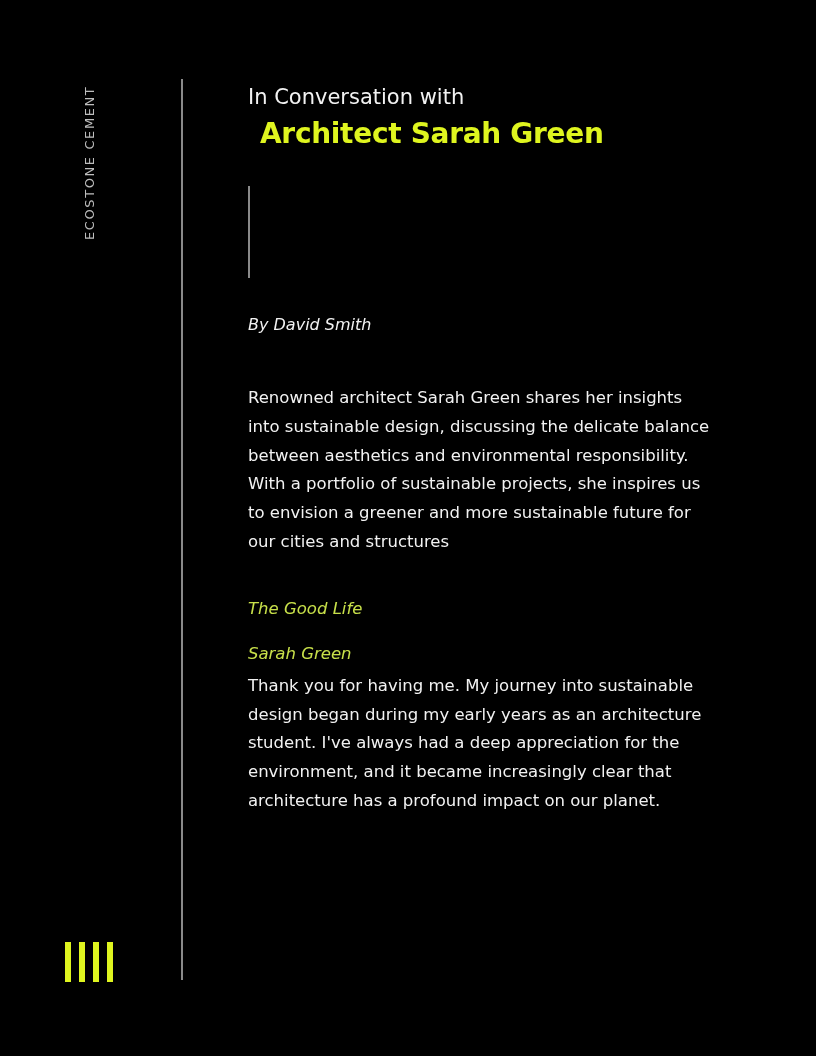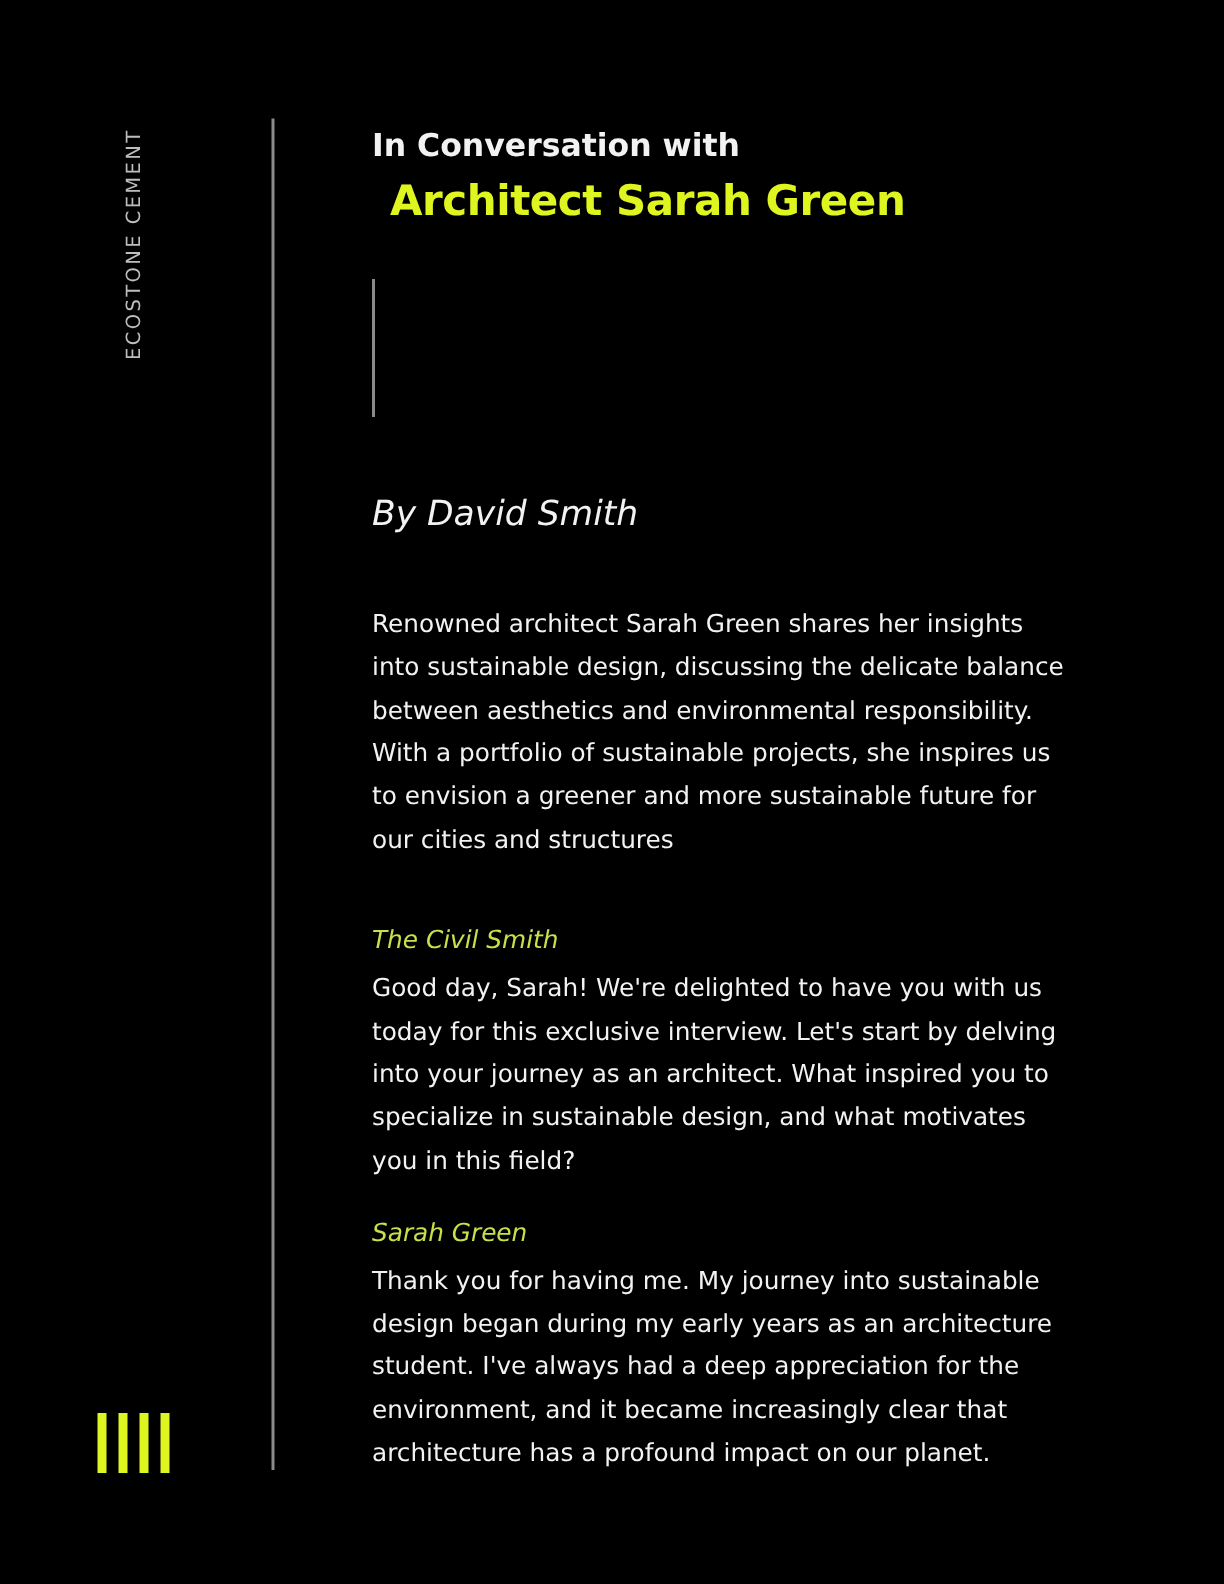--- a/index.html
+++ b/index.html
@@ -7,24 +7,24 @@
     .brand-vert {
       position: absolute; left: 82px; top: 240px;
       transform: rotate(-90deg); transform-origin: left top;
       font-size: 13px; letter-spacing: 1.6px; color: #bdbdbd; white-space: nowrap;
       font-family: "DejaVu Sans", sans-serif;
     }
     .rule-vert { position: absolute; left: 181px; top: 79px; width: 2px; height: 901px; background: #8a8a8a; }
     .bars { position: absolute; left: 65px; top: 942px; display: flex; gap: 8px; }
     .bars span { display: block; width: 6px; height: 40px; background: #dff51f; }
     .content { position: absolute; left: 248px; top: 82px; width: 470px; }
-    .kicker { font-size: 21px; color: #f2f2f2; margin: 0; line-height: 30px; font-weight: 700; }
+    .kicker { font-size: 21px; color: #f2f2f2; margin: 0; line-height: 30px; font-weight: 400; }
     .title { font-size: 28px; color: #dff51f; margin: 4px 0 0 12px; line-height: 36px; font-weight: bold; font-family: "DejaVu Sans", sans-serif; letter-spacing: -0.3px; }
     .accent-rule { width: 2px; height: 92px; background: #8a8a8a; margin-top: 34px; }
-    .byline { font-size: 23px; font-style: italic; margin-top: 52px; line-height: 26px; color: #f2f2f2; }
+    .byline { font-size: 16px; font-style: italic; margin-top: 34px; line-height: 26px; color: #f2f2f2; }
     .intro { font-size: 16.5px; line-height: 28.8px; margin-top: 46px; color: #f2f2f2; }
     .speaker { font-size: 16.5px; font-style: italic; color: #c8e04a; margin-top: 40px; line-height: 24px; }
     .speaker.second { margin-top: 21px; }
     .para { font-size: 16.5px; line-height: 28.8px; margin-top: 6px; color: #f2f2f2; }
   </style>
 </head>
 <body>
 
 <div class="brand-vert">ECOSTONE CEMENT</div>
 <div class="rule-vert"></div>
@@ -35,18 +35,17 @@
   <span></span>
 </div>
 
 <div class="content">
   <p class="kicker">In Conversation with</p>
   <h1 class="title">Architect Sarah Green</h1>
   <div class="accent-rule"></div>
   <div class="byline">By David Smith</div>
   <div class="intro">Renowned architect Sarah Green shares her insights into sustainable design, discussing the delicate balance between aesthetics and environmental responsibility. With a portfolio of sustainable projects, she inspires us to envision a greener and more sustainable future for our cities and structures</div>
 
-  <div class="speaker">The Civil Smith</div>
-  <div class="para">Good day, Sarah! We're delighted to have you with us today for this exclusive interview. Let's start by delving into your journey as an architect. What inspired you to specialize in sustainable design, and what motivates you in this field?</div>
+  <div class="speaker">The Good Life</div>
 
   <div class="speaker second">Sarah Green</div>
   <div class="para">Thank you for having me. My journey into sustainable design began during my early years as an architecture student. I've always had a deep appreciation for the environment, and it became increasingly clear that architecture has a profound impact on our planet.</div>
 </div>
 
 </body></html>

